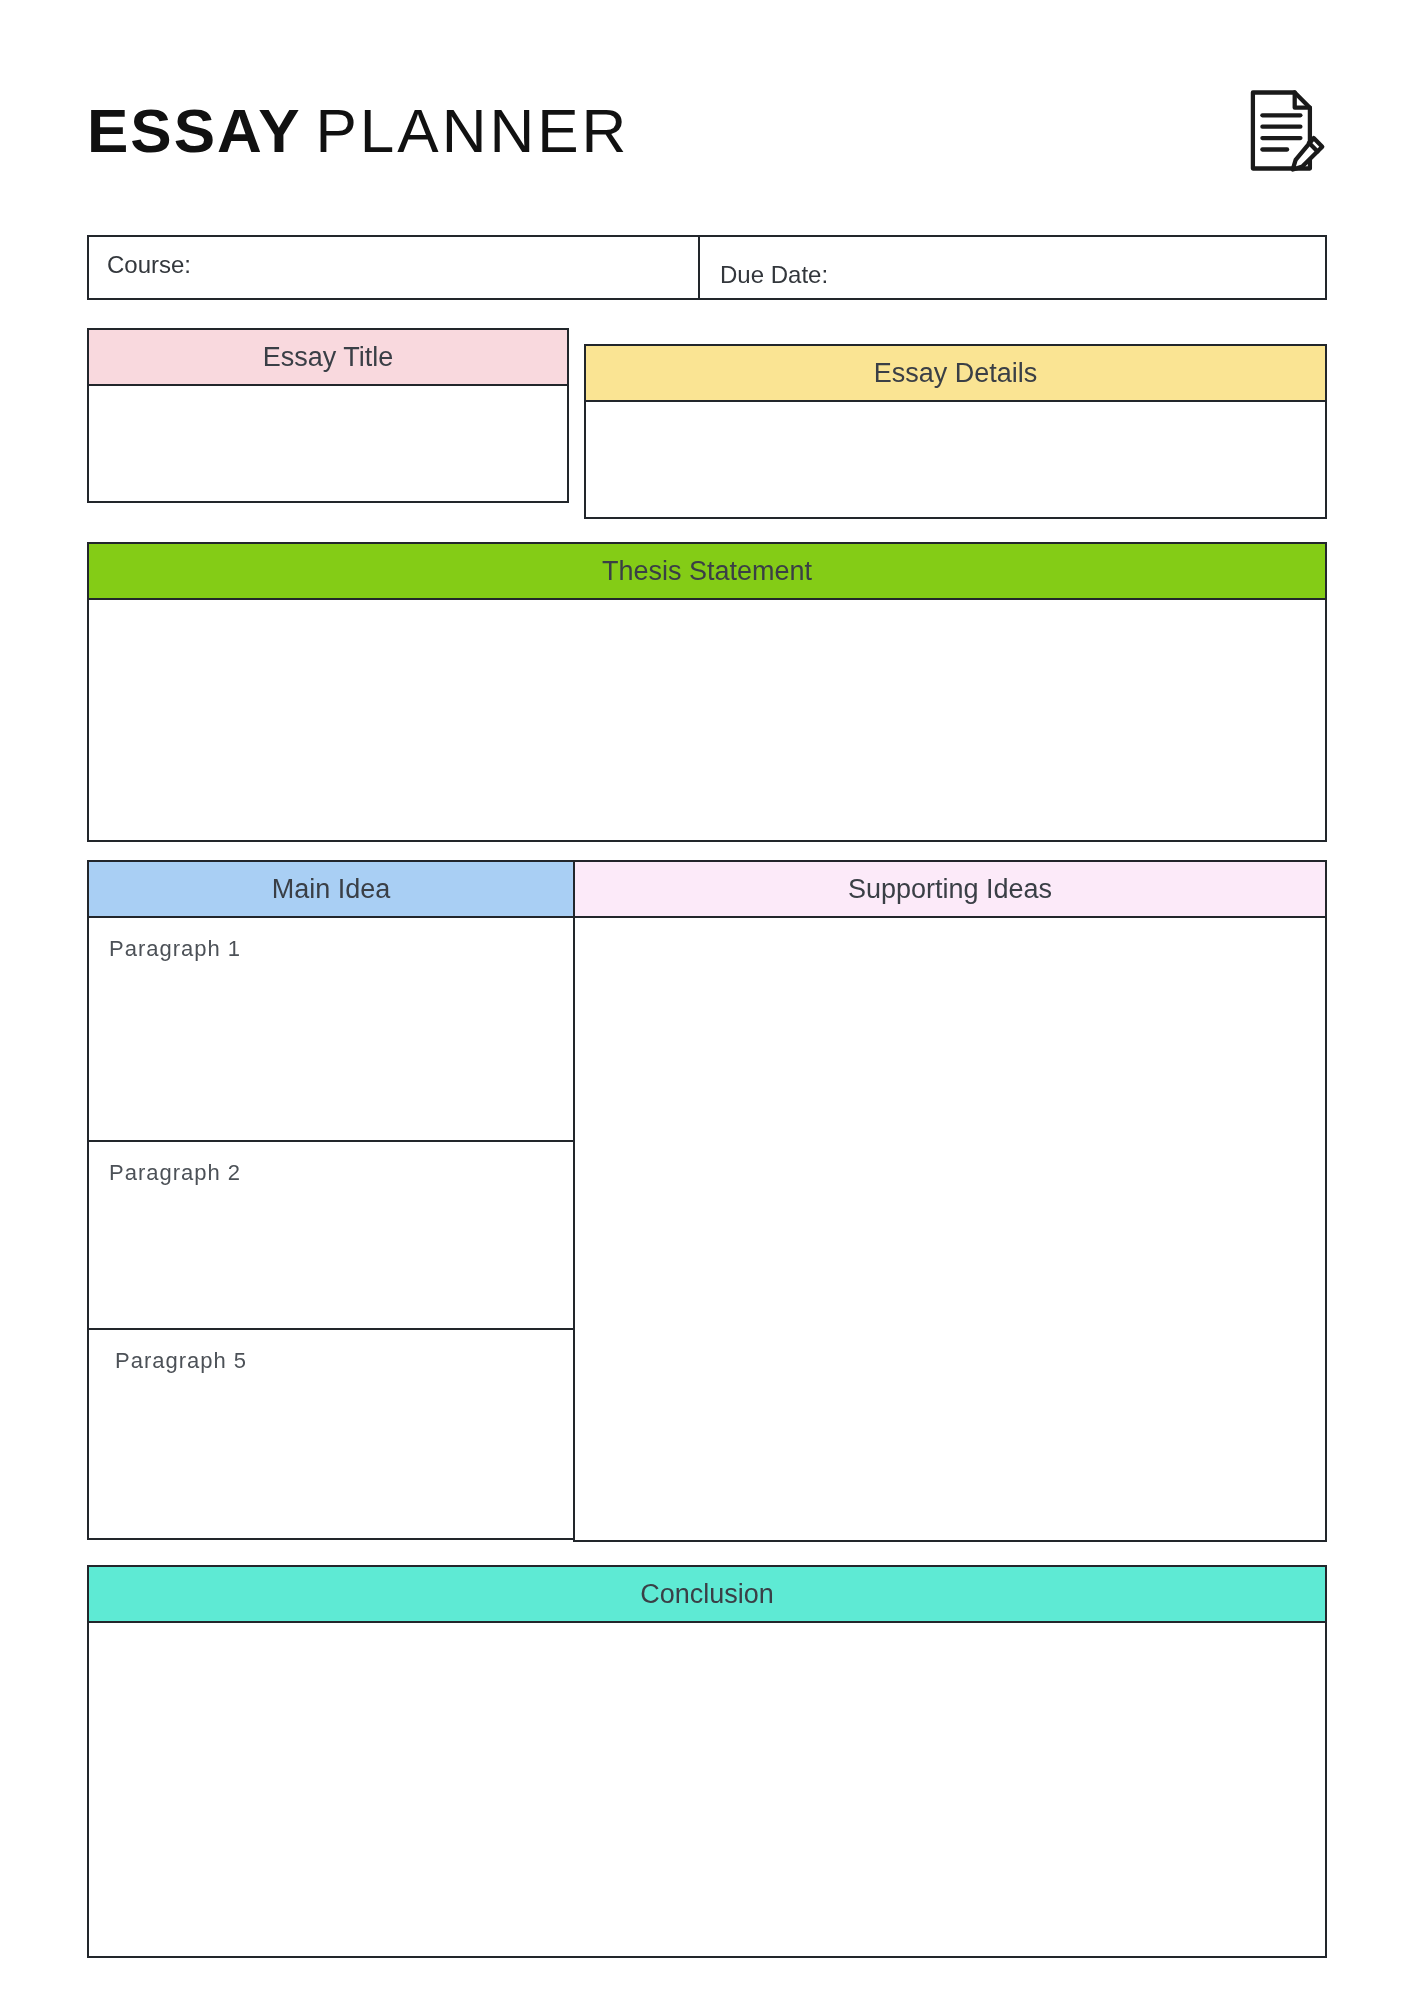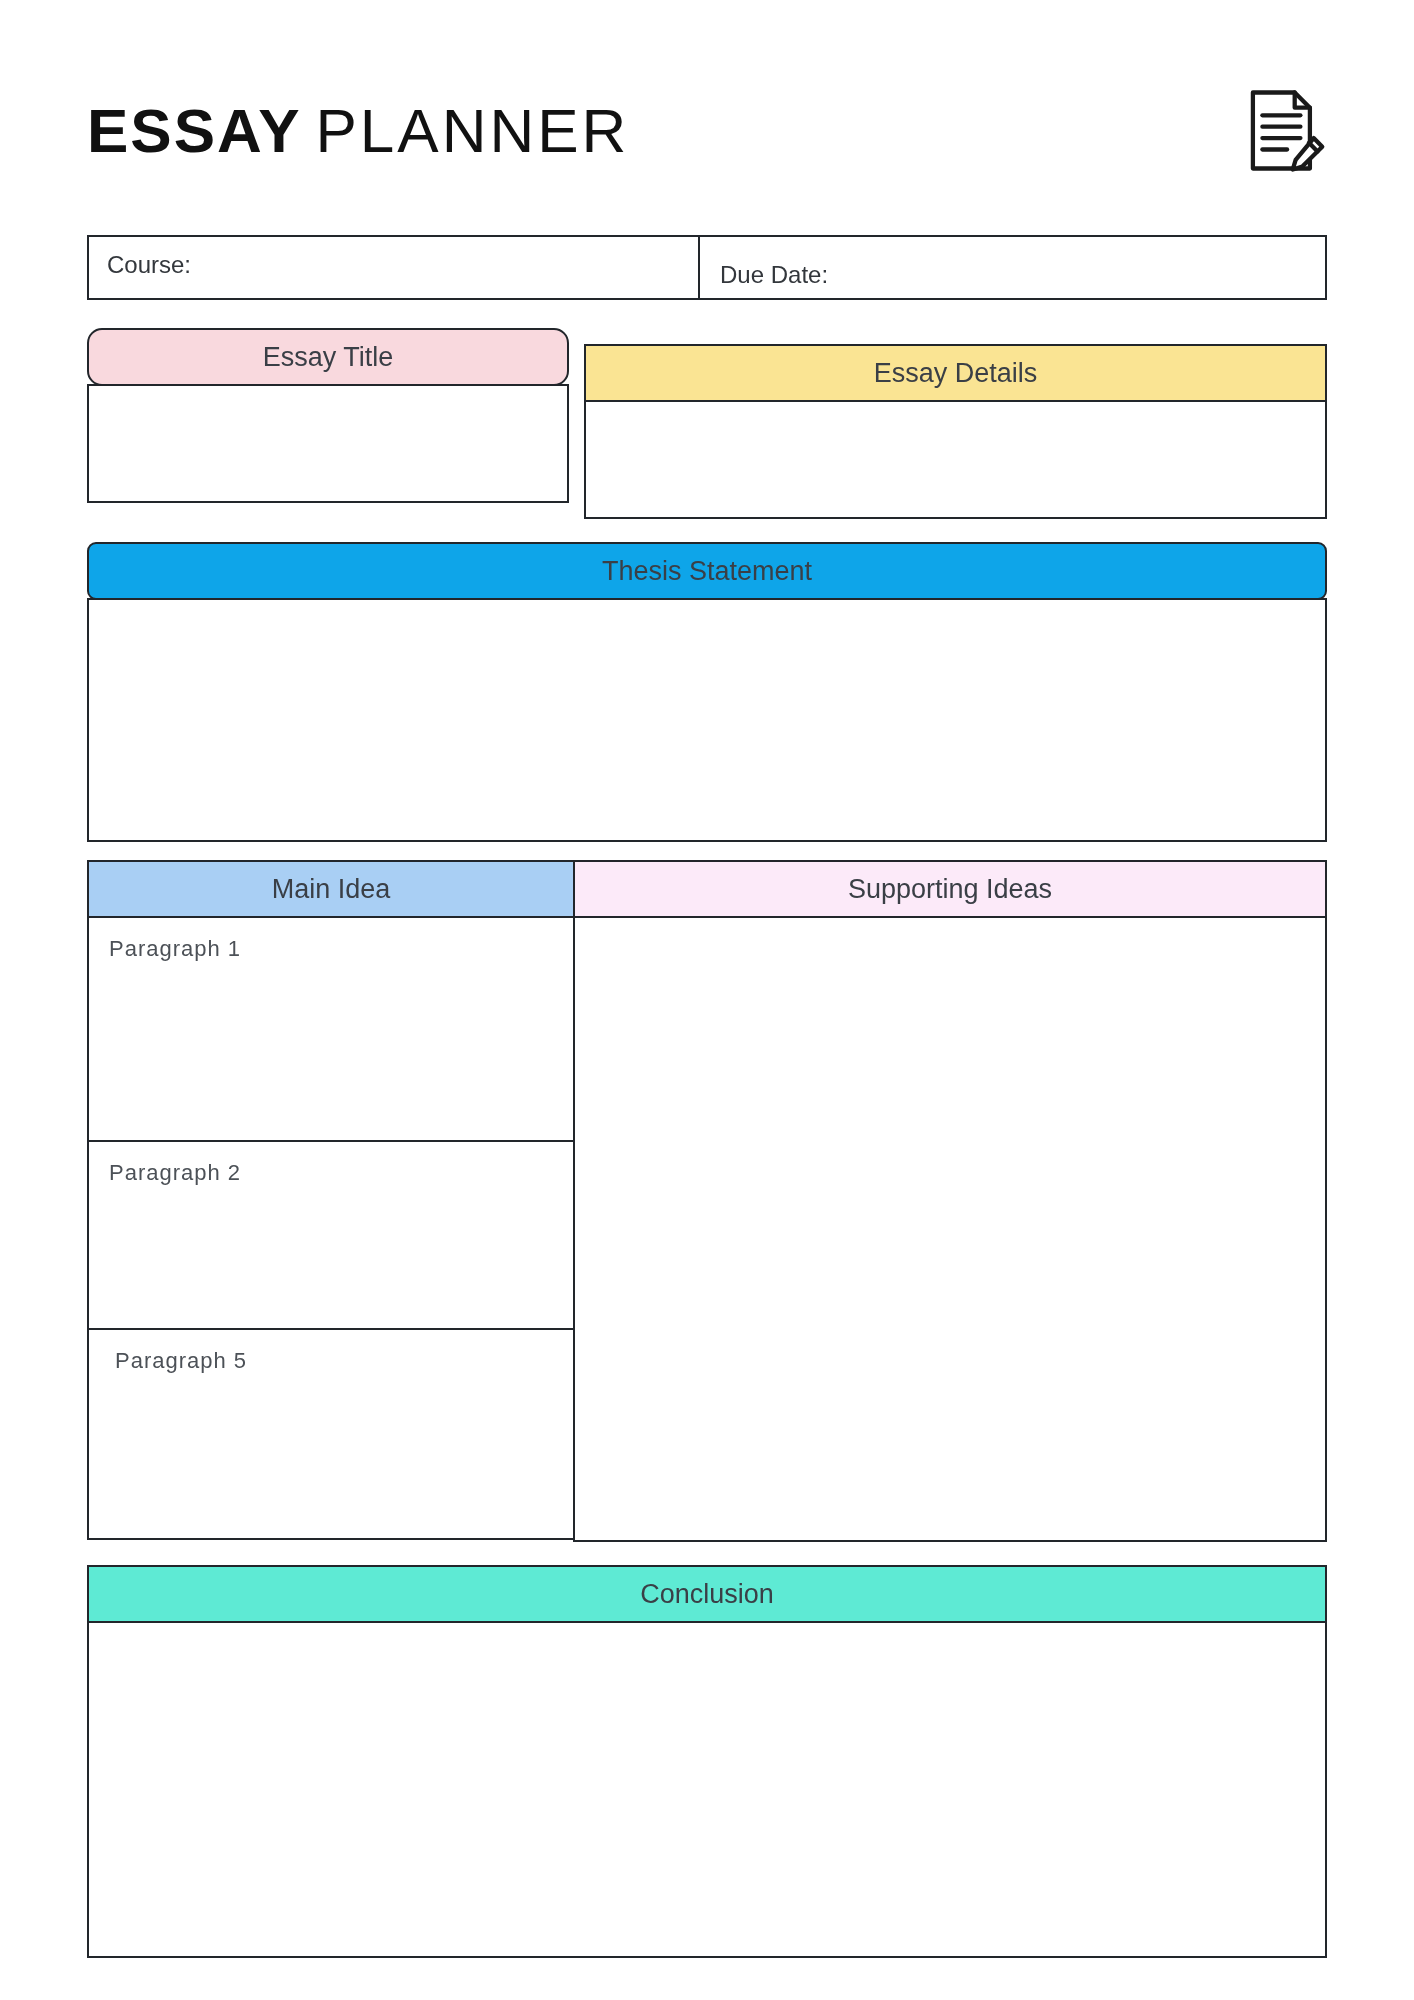--- a/index.html
+++ b/index.html
@@ -110,35 +110,35 @@
     <div class="meta-cell course-cell bordered">
       <span>Course:</span>
     </div>
     <div class="meta-cell due-cell bordered">
       <span>Due Date:</span>
     </div>
   </div>
 
   <div class="cols-top">
     <div class="col-left">
-      <div class="section-header bordered" style="background: rgb(249, 217, 222); border-radius: 15px;">
+      <div class="section-header bordered" style="background: rgb(249, 217, 222);">
         <span>Essay Title</span>
       </div>
       <div class="fill-box bordered body-short"></div>
     </div>
     <div class="col-right">
       <div class="section-header bordered" style="background: rgb(250, 228, 147); margin-top: 16px;">
         <span>Essay Details</span>
       </div>
       <div class="fill-box bordered body-short"></div>
     </div>
   </div>
 
   <div class="thesis-wrap">
-    <div class="section-header bordered" style="background: #0ea5e9; border-radius: 9px;">
+    <div class="section-header bordered" style="background: #84cc16;">
       <span>Thesis Statement</span>
     </div>
     <div class="fill-box bordered thesis-body"></div>
   </div>
 
   <div class="cols-main">
     <div class="main-left">
       <div class="section-header bordered" style="background: rgb(169, 207, 244);">
         <span>Main Idea</span>
       </div>

